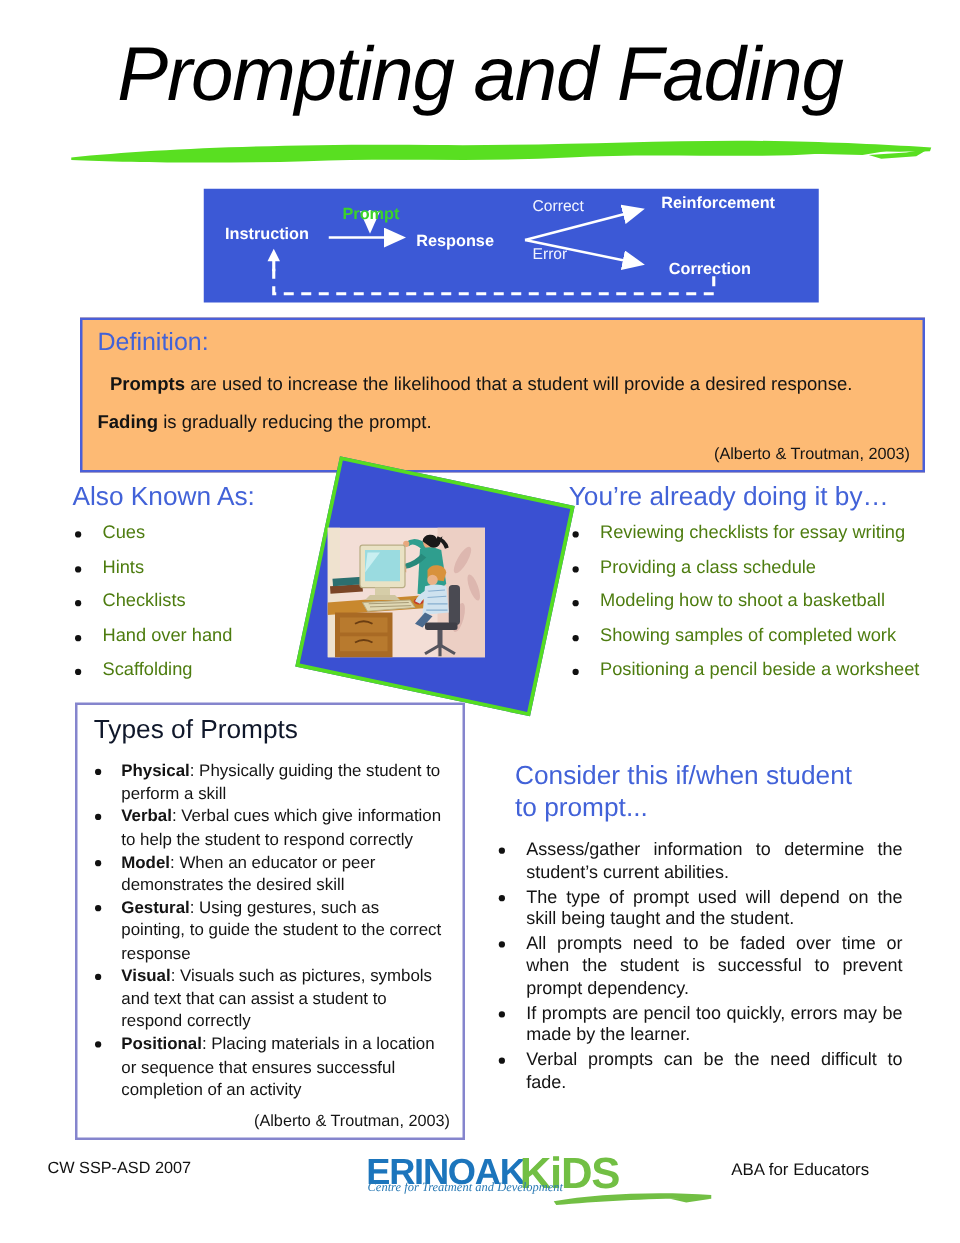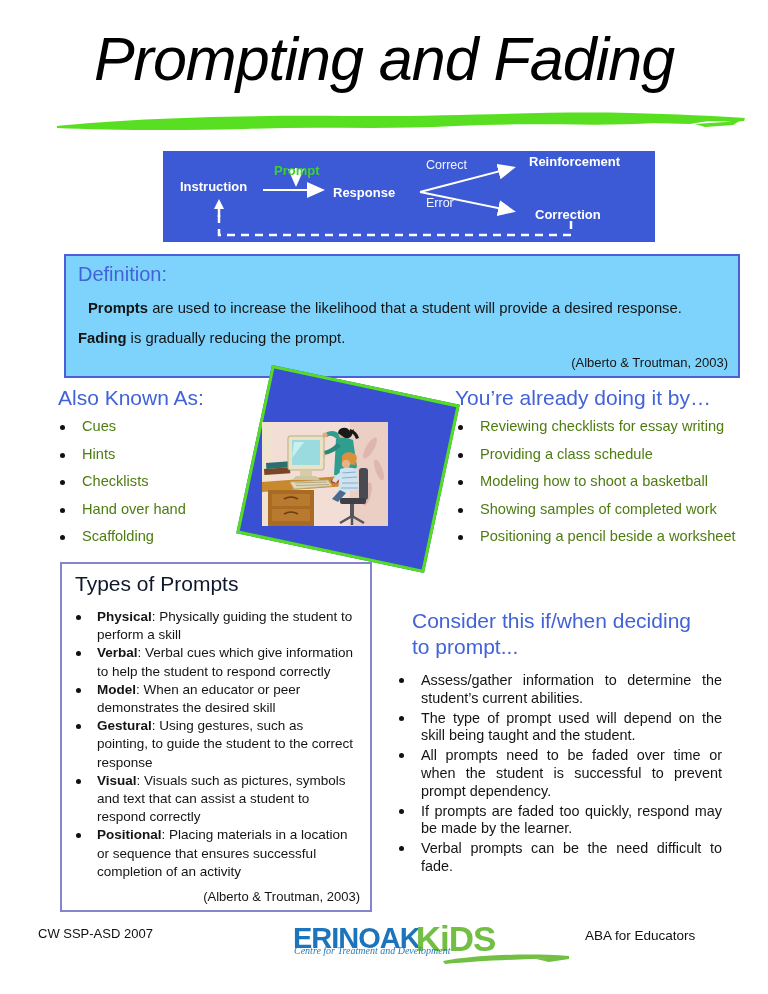--- a/index.html
+++ b/index.html
@@ -12,21 +12,21 @@
          font-size:61px;letter-spacing:-1px;color:#000;}
 
   
   .flowbox{left:163px;top:151px;width:492px;height:91px;background:#3c59d6;}
   .flowbox svg{position:absolute;left:0;top:0;}
   .flabel{position:absolute;font-size:13px;font-weight:bold;color:#ffffff;white-space:nowrap;}
   .flabel.plain{font-weight:normal;font-size:12.5px;color:#f2f4ff;}
   .flabel.green{color:#3bd32a;}
 
   
-  .defbox{left:64px;top:254px;width:672px;height:120px;border:2px solid #4a5fd8;background:#7dd3fc;}
+  .defbox{left:64px;top:254px;width:672px;height:120px;border:2px solid #4a5fd8;background:#fdba74;}
   .defhead{position:absolute;left:12px;top:7px;font-size:20px;color:#4262d8;}
   .defline{position:absolute;left:12px;font-size:14.8px;color:#141414;}
   .defcite{position:absolute;right:10px;bottom:6px;font-size:13px;color:#141414;}
   b.term{font-weight:bold;}
 
   
   .h-blue{font-size:21px;color:#4262d8;white-space:nowrap;}
   .h-green{font-size:21px;color:#0f172a;white-space:nowrap;}
 
   
@@ -193,28 +193,28 @@
       <li><b class="term">Verbal</b><span>: Verbal cues which give information to help the student to respond correctly</span></li>
       <li><b class="term">Model</b><span>: When an educator or peer demonstrates the desired skill</span></li>
       <li><b class="term">Gestural</b><span>: Using gestures, such as pointing, to guide the student to the correct response</span></li>
       <li><b class="term">Visual</b><span>: Visuals such as pictures, symbols and text that can assist a student to respond correctly</span></li>
       <li><b class="term">Positional</b><span>: Placing materials in a location or sequence that ensures successful completion of an activity</span></li>
     </ul>
     <div class="typescite">(Alberto &amp; Troutman, 2003)</div>
   </div>
 
   <div class="abs considerhead">
-    <span style="display:block;">Consider this if/when deciding</span>
+    <span style="display:block;">Consider this if/when student</span>
     <span style="display:block;">to prompt...</span>
   </div>
   <ul class="considerlist">
     <li>Assess/gather information to determine the student’s current abilities.</li>
     <li>The type of prompt used will depend on the skill being taught and the student.</li>
     <li>All prompts need to be faded over time or when the student is successful to prevent prompt dependency.</li>
-    <li>If prompts are faded too quickly, respond may be made by the learner.</li>
+    <li>If prompts are pencil too quickly, errors may be made by the learner.</li>
     <li>Verbal prompts can be the need difficult to fade.</li>
   </ul>
 
   <div class="abs foot-left">CW SSP-ASD 2007</div>
   <div class="abs logo">
     <div class="logo-main">
       <span class="logo-erinoak">ERINOAK</span><span class="logo-kids">KiDS</span>
     </div>
     <div class="logo-tag">Centre for Treatment and Development</div>
     <svg class="logo-swoosh" width="130" height="14" viewBox="0 0 130 14">

